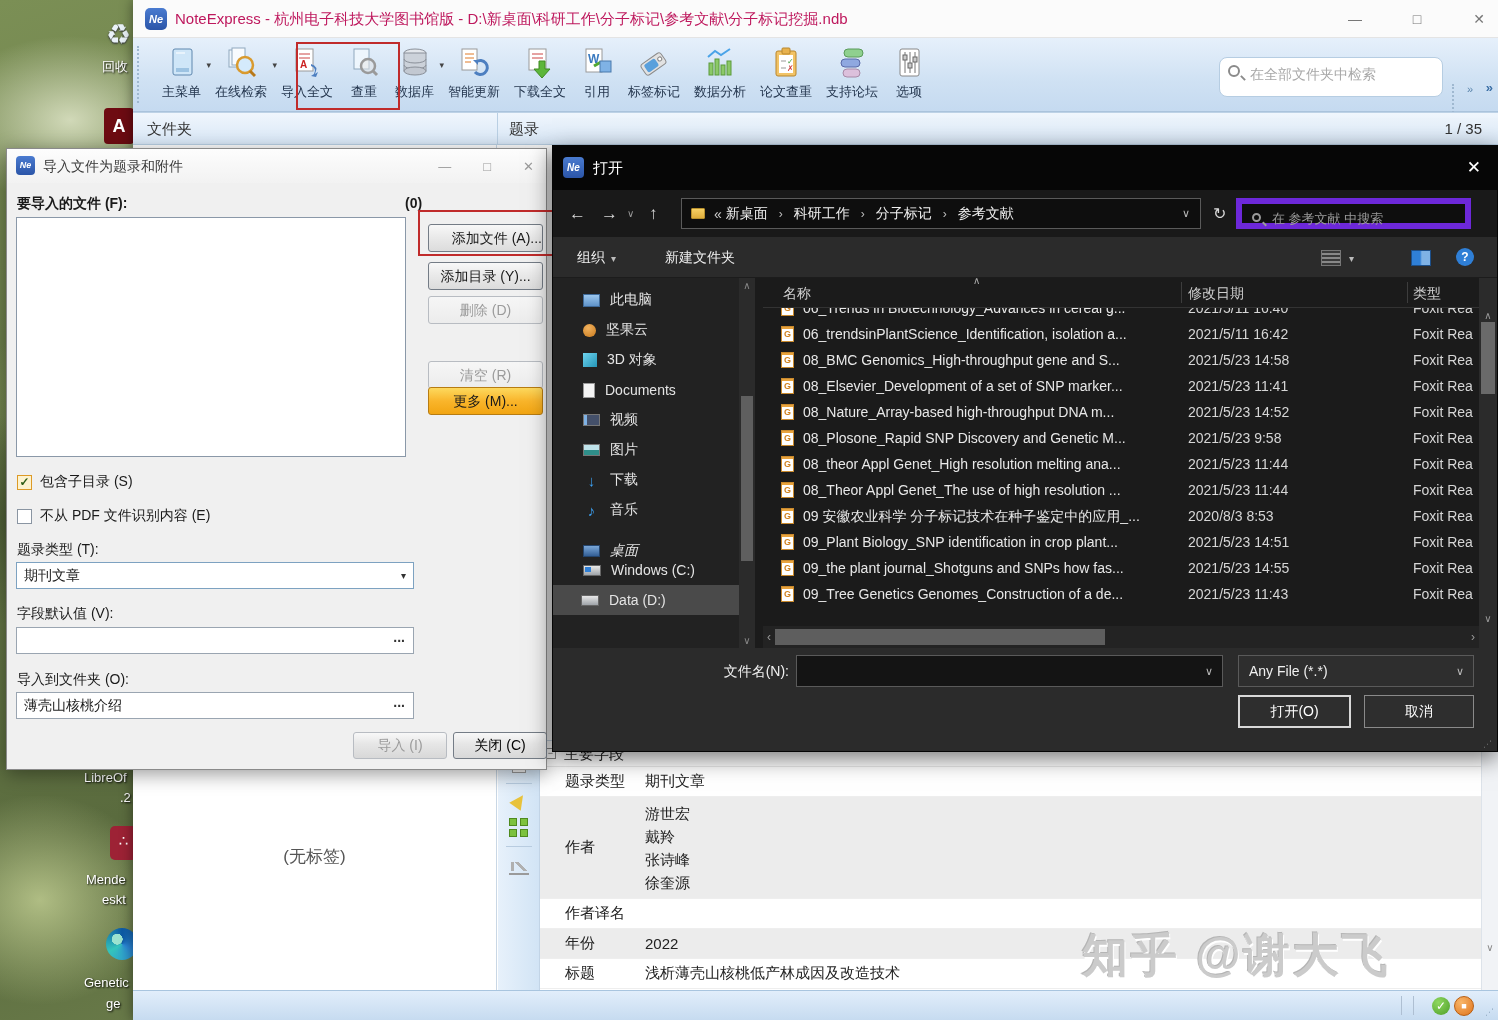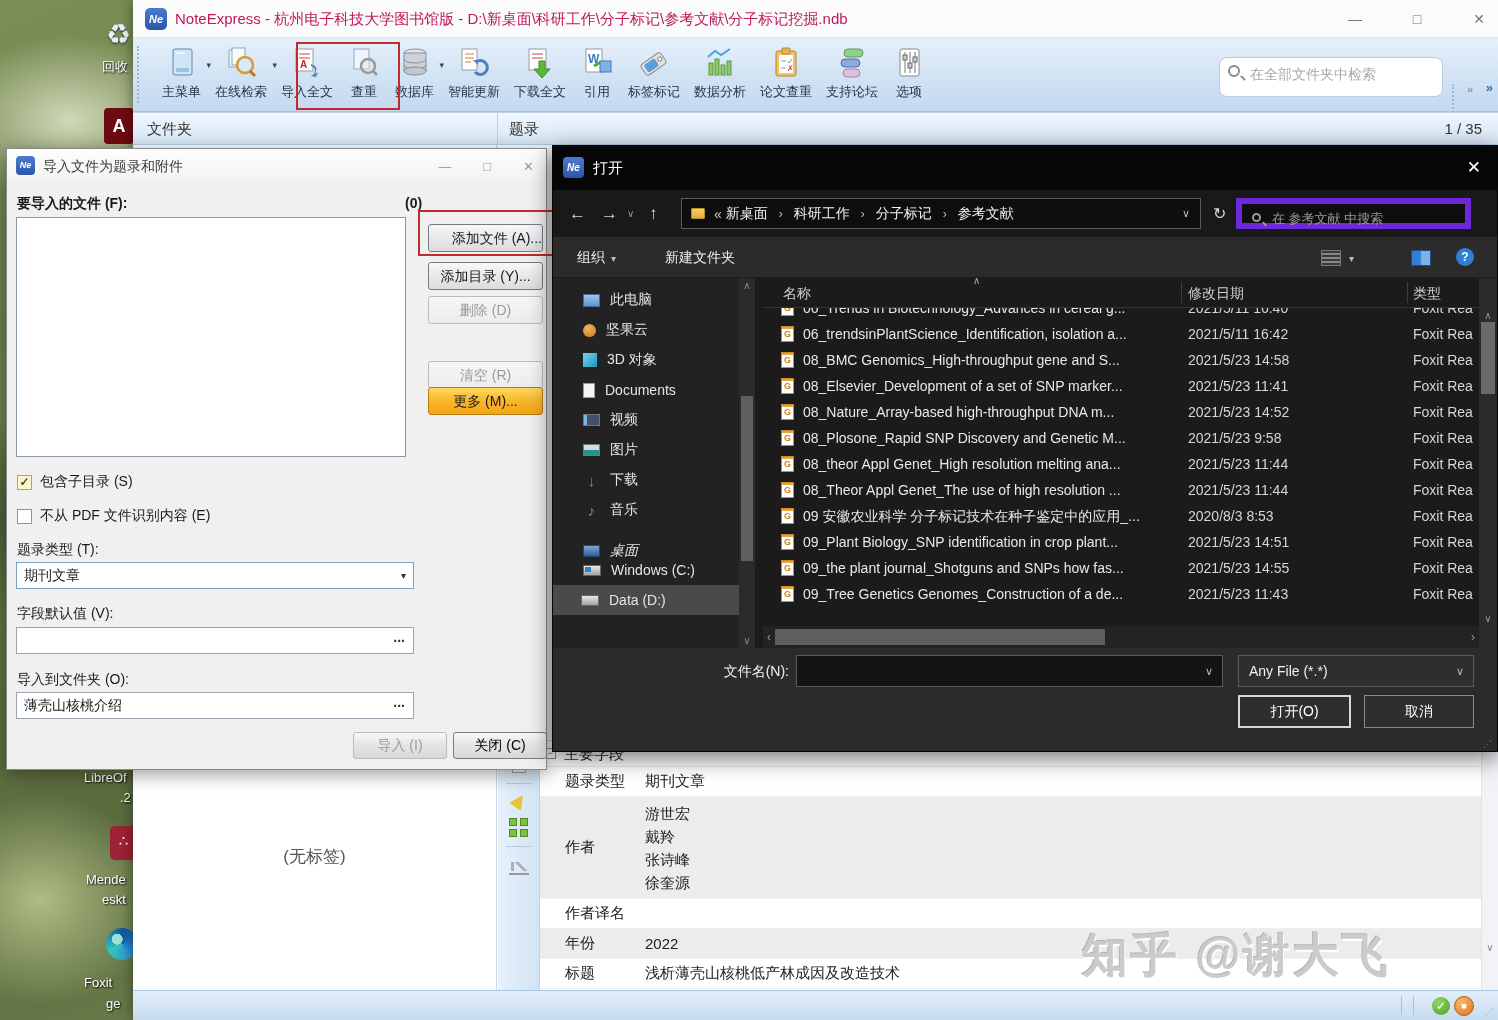--- a/index.html
+++ b/index.html
@@ -192,21 +192,21 @@
 
   <div class="bin-icon">♻</div>
   <div class="dicon-label" style="left:102px;top:58px;">回收</div>
   <div class="adobe-icon">A</div>
   <div class="dicon-label" style="left:84px;top:770px;">LibreOf</div>
   <div class="dicon-label" style="left:120px;top:790px;">.2</div>
   <div class="mendeley-icon">∴</div>
   <div class="dicon-label" style="left:86px;top:872px;">Mende</div>
   <div class="dicon-label" style="left:102px;top:892px;">eskt</div>
   <div class="edge-icon"></div>
-  <div class="dicon-label" style="left:84px;top:975px;">Foxit</div>
+  <div class="dicon-label" style="left:84px;top:975px;">Genetic</div>
   <div class="dicon-label" style="left:106px;top:996px;">ge</div>
 
   <div class="main-window">
     <div class="titlebar">
       <span class="ne-logo">Ne</span>
       <span class="win-title">NoteExpress - 杭州电子科技大学图书馆版 - D:\新桌面\科研工作\分子标记\参考文献\分子标记挖掘.ndb</span>
       <span class="win-ctrls">
         <span>—</span>
         <span>□</span>
         <span>✕</span>

